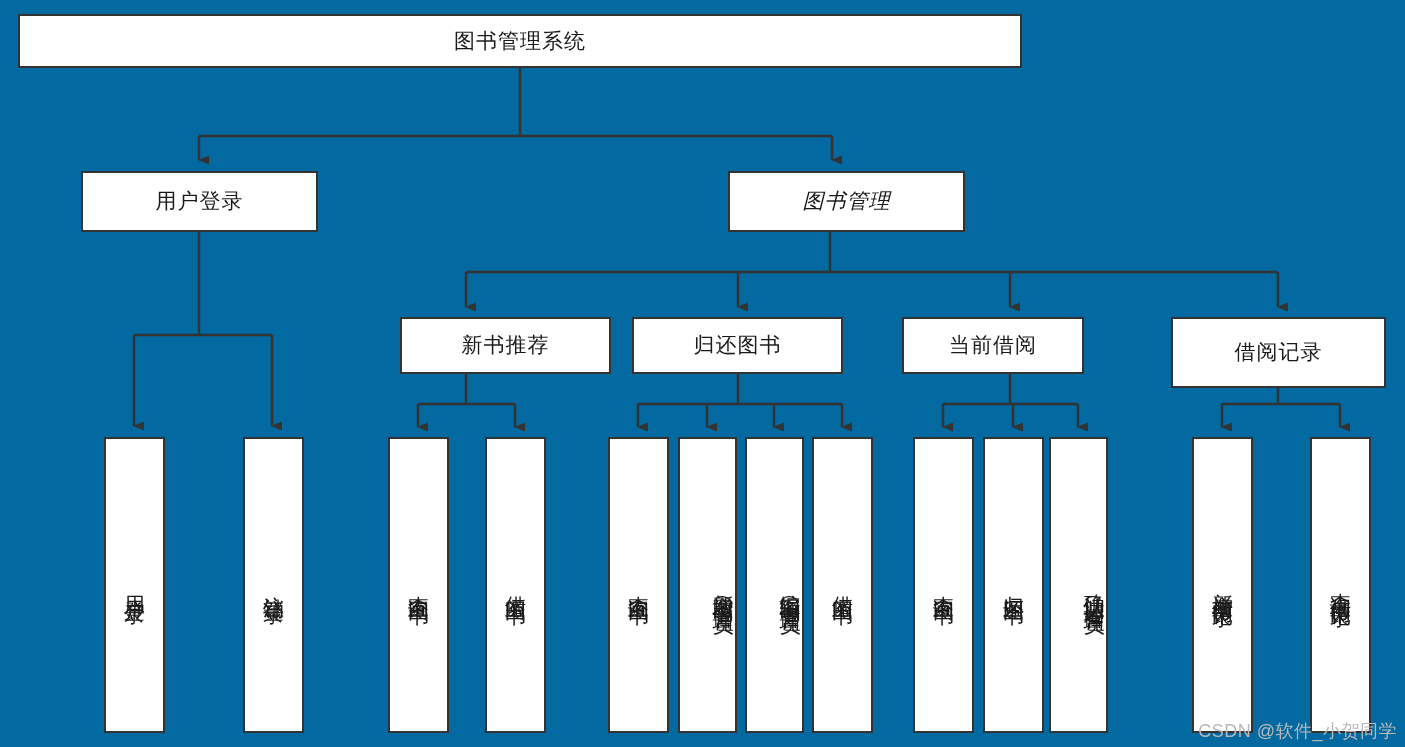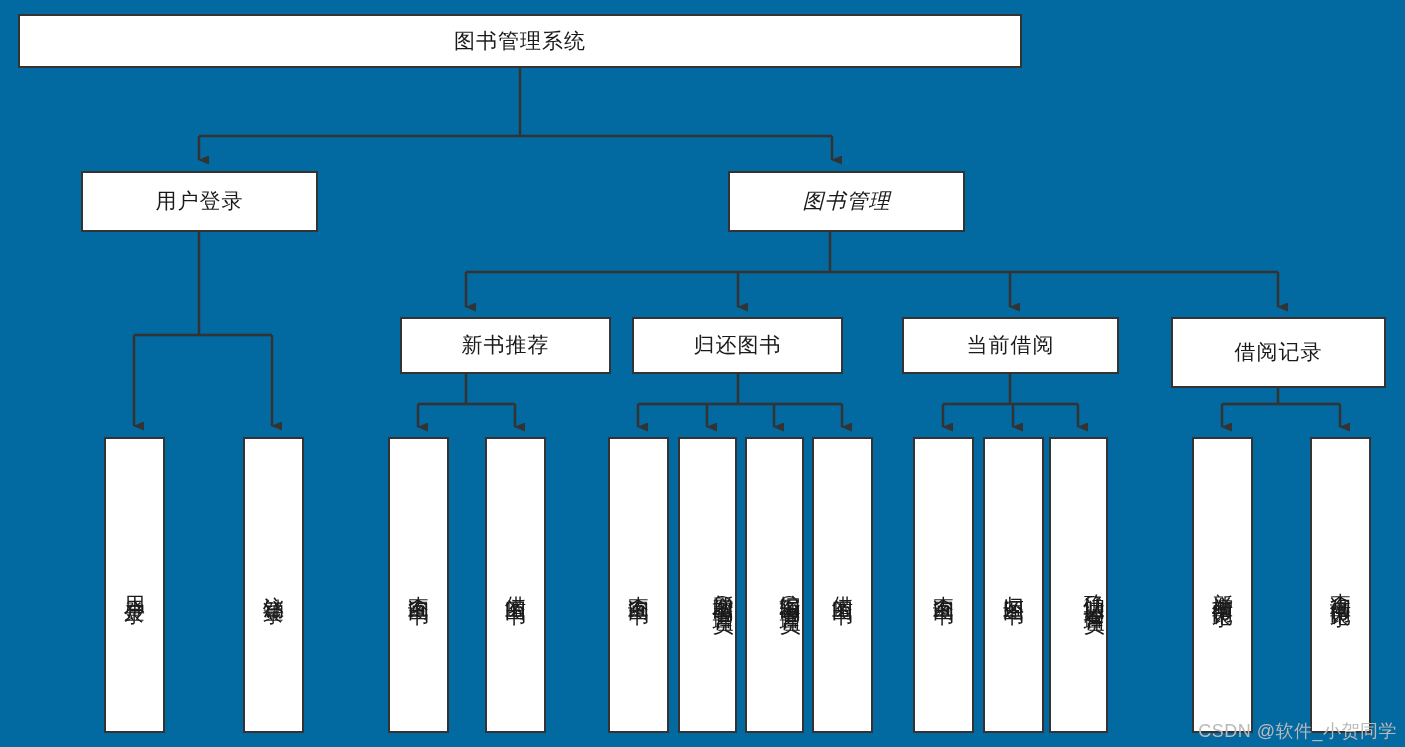--- a/index.html
+++ b/index.html
@@ -132,21 +132,21 @@
   <div class="node horiz" style="left:728px; top:171px; width:237px; height:61px;font-style:italic;">
     <span class="label">图书管理</span>
   </div>
 
   <div class="node horiz" style="left:361px; top:317px; width:211px; height:57px;margin-left:39px;">
     <span class="label">新书推荐</span>
   </div>
   <div class="node horiz" style="left:632px; top:317px; width:211px; height:57px;">
     <span class="label">归还图书</span>
   </div>
-  <div class="node horiz" style="left:902px; top:317px; width:217px; height:57px;">
+  <div class="node horiz" style="left:902px; top:317px; width:182px; height:57px;">
     <span class="label">当前借阅</span>
   </div>
   <div class="node horiz" style="left:1171px; top:317px; width:215px; height:71px;">
     <span class="label">借阅记录</span>
   </div>
 
   <div class="node vert centered" style="left:104px; top:437px; width:61px; height:296px;">
     <span class="label">用户登录</span>
   </div>
   <div class="node vert centered" style="left:243px; top:437px; width:61px; height:296px;">

